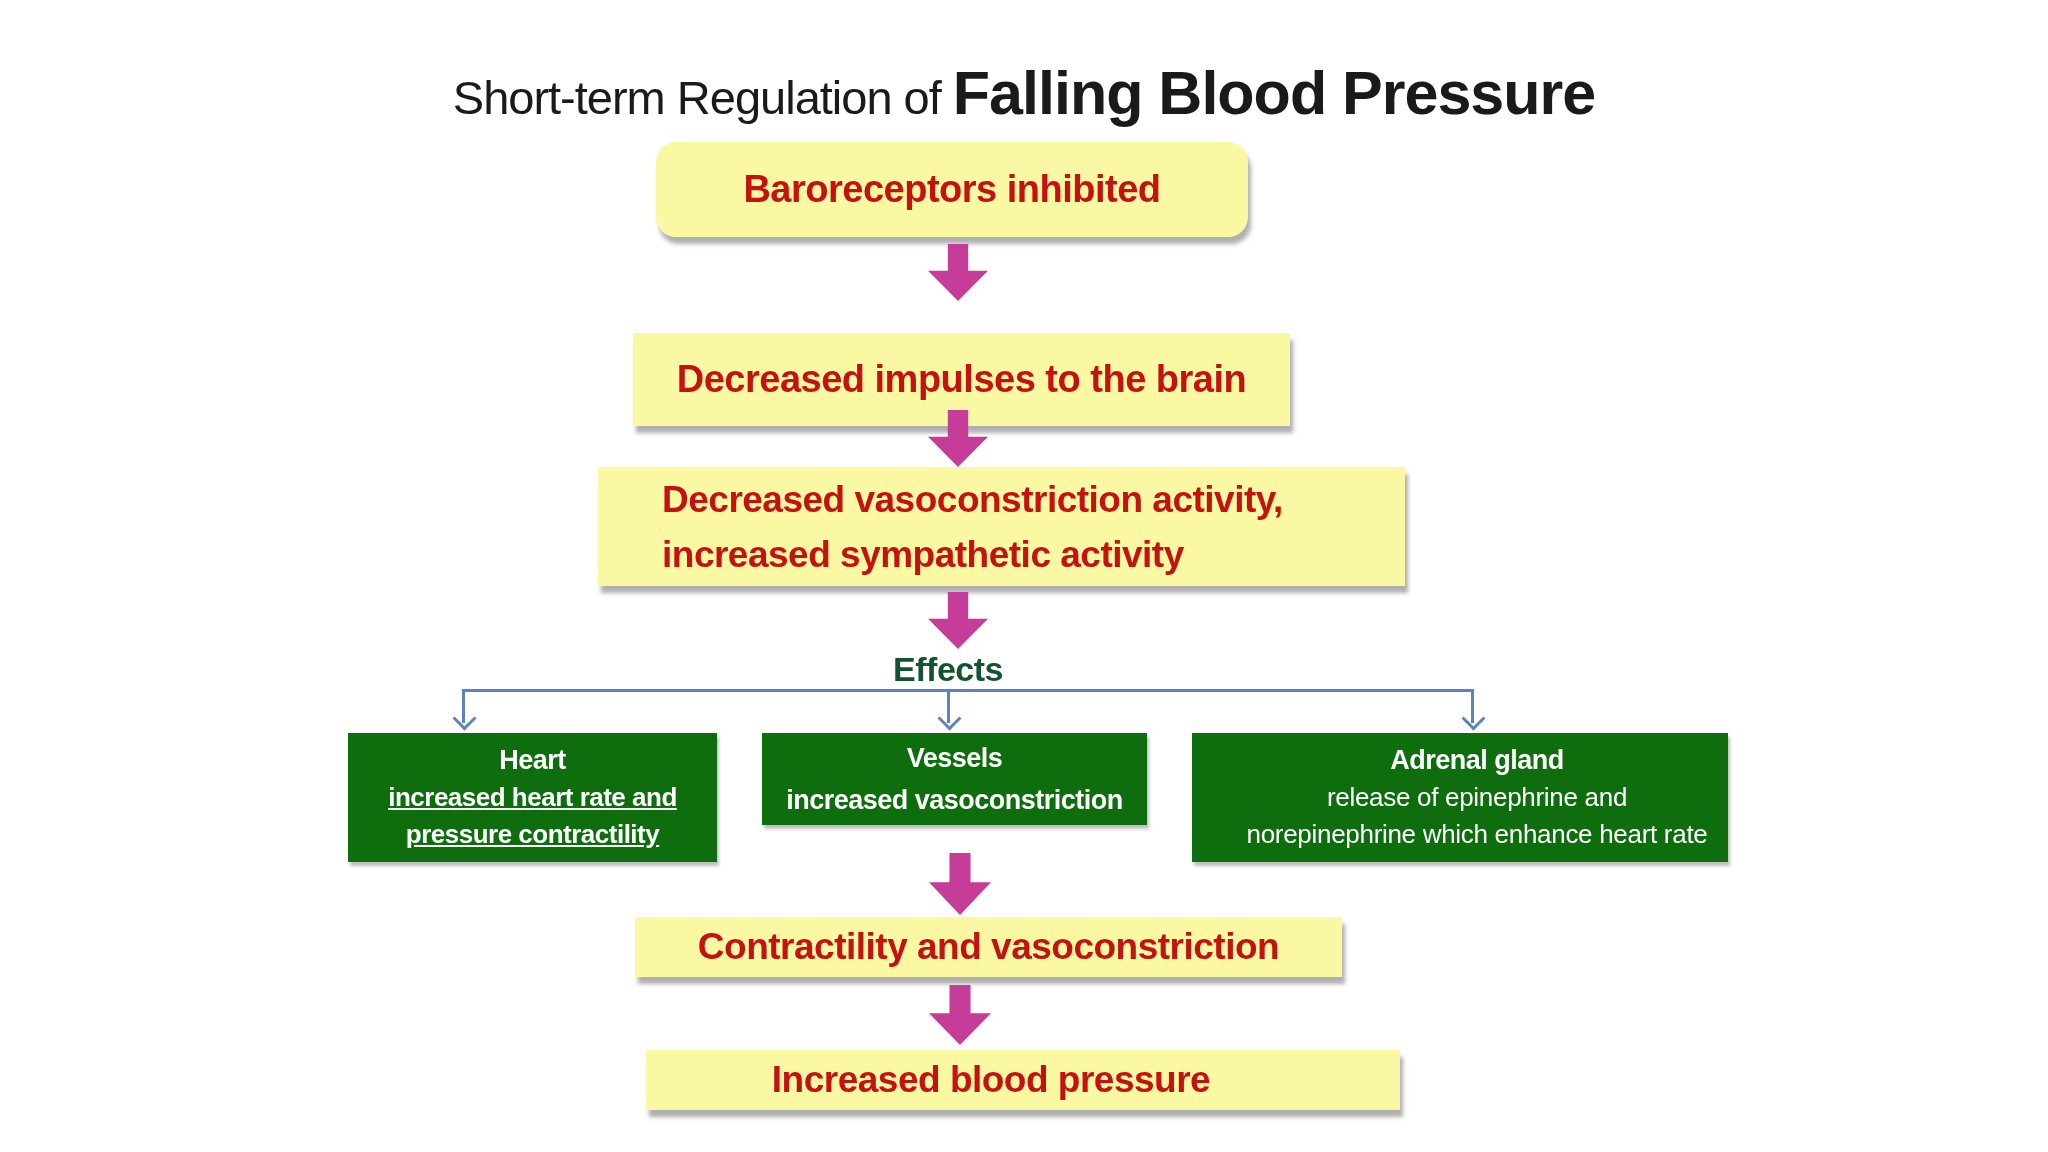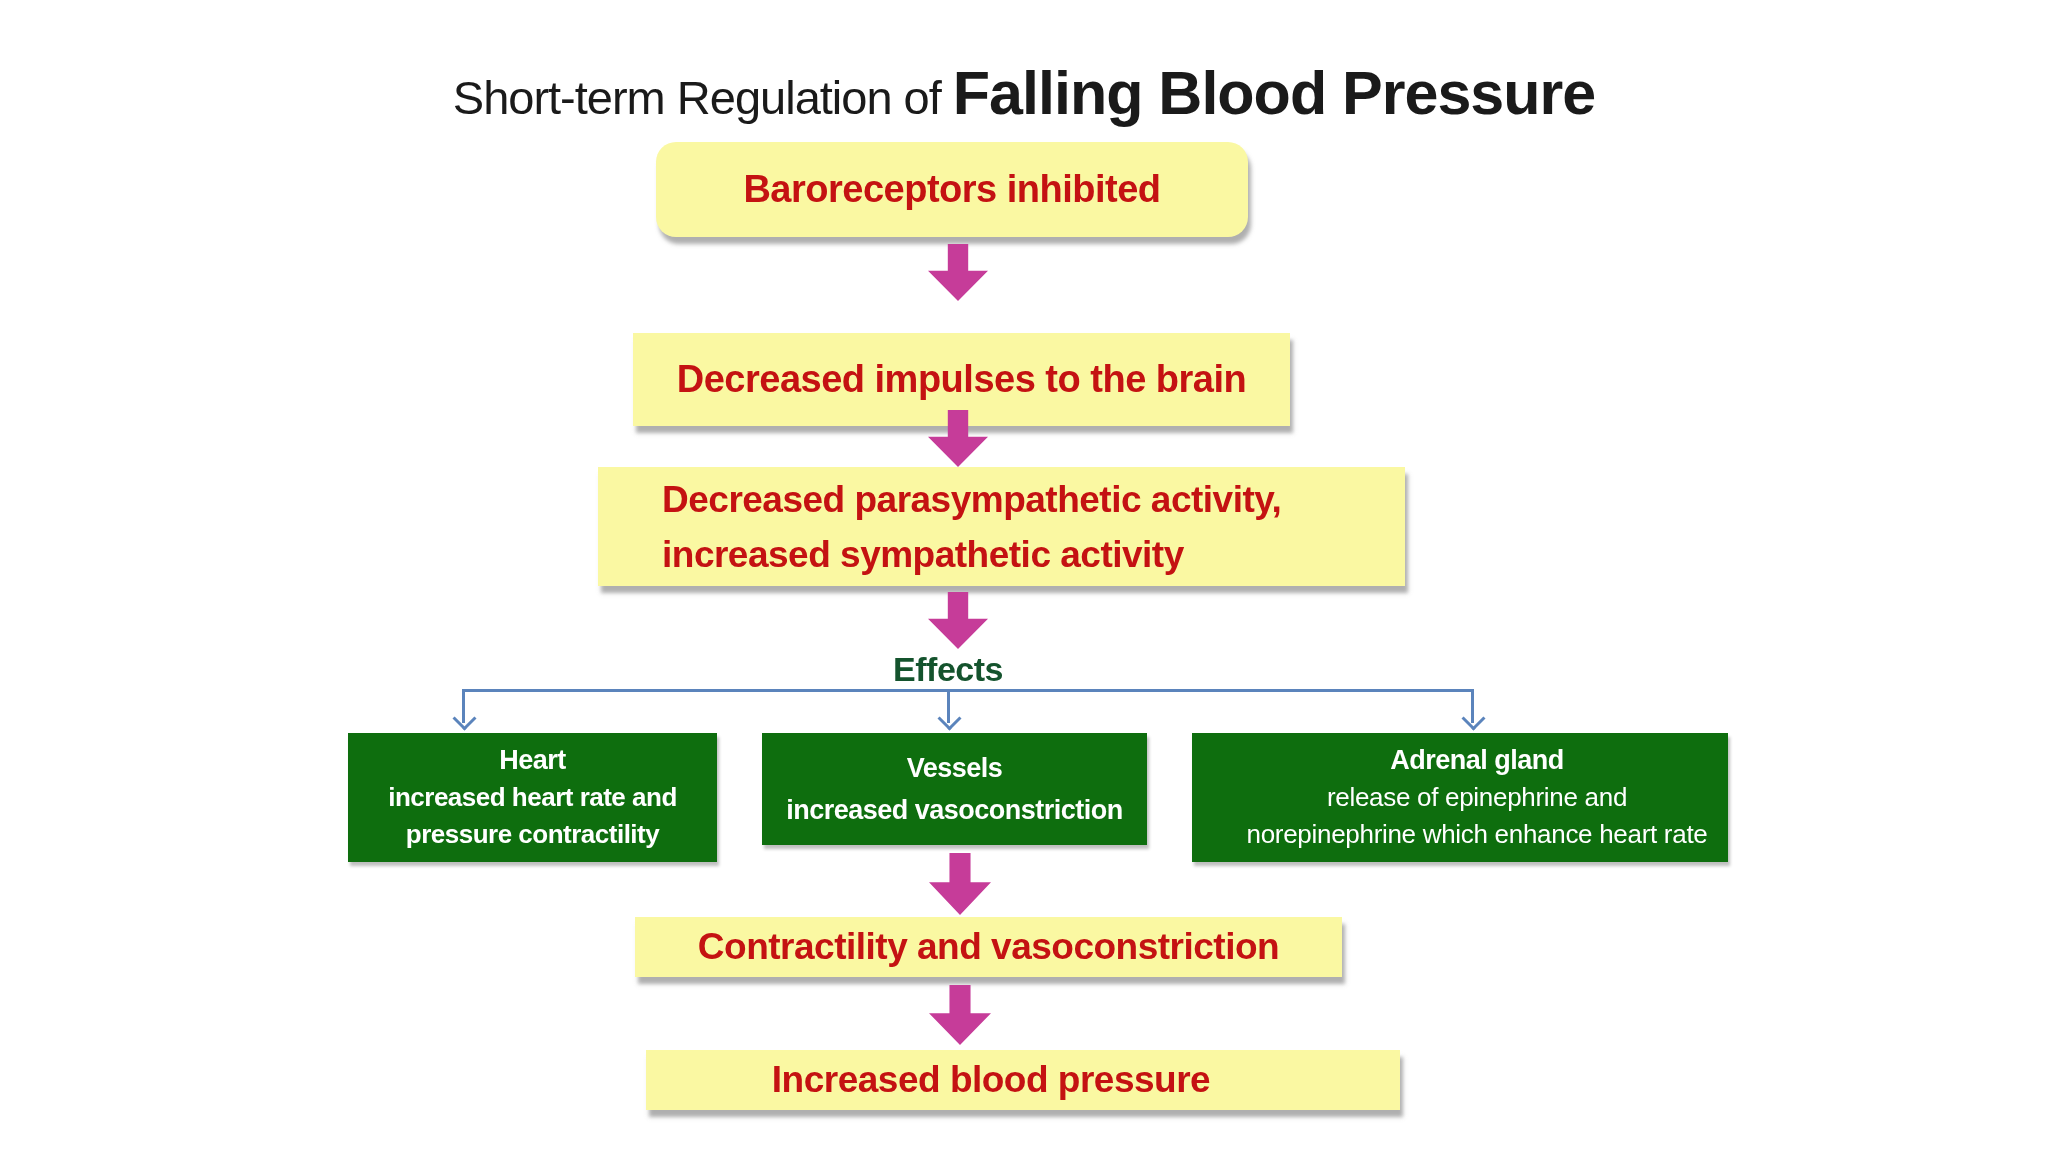--- a/index.html
+++ b/index.html
@@ -44,21 +44,21 @@
   }
   
   .gbox{
     position:absolute;background:#0e6e0e;color:#ffffff;
     box-shadow:2px 4px 3px rgba(0,0,0,.25);
     display:flex;flex-direction:column;align-items:center;justify-content:center;
     text-align:center;letter-spacing:-.5px;
   }
   .gbox .g-title{font-weight:700;font-size:27px;line-height:37px;}
   .gbox .g-line{font-size:26px;line-height:37px;}
-  .gbox.bold-body .g-line{font-weight:700;}
+  .gbox.bold-body .g-line{font-weight:700;text-decoration:underline;}
   .gbox.reg-body .g-line{font-weight:400;letter-spacing:-.3px;}
   .gbox.mid .g-title{line-height:42px;}
   .gbox.mid .g-line{font-weight:700;line-height:42px;font-size:27px;}
 </style>
 </head>
 <body>
 
 <div class="canvas">
 
   <div class="title">
@@ -73,21 +73,21 @@
   <div class="parrow" style="left:928px;top:244px;width:60px;height:57px;"></div>
 
   <div class="ybox" style="left:633px;top:312px;width:657px;height:93px;margin-top:21px;">
     <span>Decreased impulses to the brain</span>
   </div>
 
   <div class="parrow" style="left:928px;top:410px;width:60px;height:57px;"></div>
 
   <div class="ybox left-align" style="left:598px;top:467px;width:807px;height:119px;font-size:37px;">
     <span class="twoline">
-      <span>Decreased parasympathetic activity,</span><br>
+      <span>Decreased vasoconstriction activity,</span><br>
       <span>increased sympathetic activity</span>
     </span>
   </div>
 
   <div class="parrow" style="left:928px;top:592px;width:60px;height:57px;"></div>
 
   <div class="effects-label">Effects</div>
 
   <div class="hline"></div>
   <div class="vline" style="left:462px;"></div>
@@ -96,21 +96,21 @@
   <div class="vhead" style="left:456px;"></div>
   <div class="vhead" style="left:941px;"></div>
   <div class="vhead" style="left:1465px;"></div>
 
   <div class="gbox bold-body" style="left:322px;top:733px;width:369px;height:129px;margin-left:26px;">
     <span class="g-title">Heart</span>
     <span class="g-line">increased heart rate and</span>
     <span class="g-line">pressure contractility</span>
   </div>
 
-  <div class="gbox mid" style="left:762px;top:733px;width:385px;height:112px;">
+  <div class="gbox mid" style="left:762px;top:733px;width:385px;height:92px;">
     <span class="g-title">Vessels</span>
     <span class="g-line">increased vasoconstriction</span>
   </div>
 
   <div class="gbox reg-body" style="left:1192px;top:733px;width:502px;height:129px;padding-left:34px;">
     <span class="g-title">Adrenal gland</span>
     <span class="g-line">release of epinephrine and</span>
     <span class="g-line">norepinephrine which enhance heart rate</span>
   </div>
 

